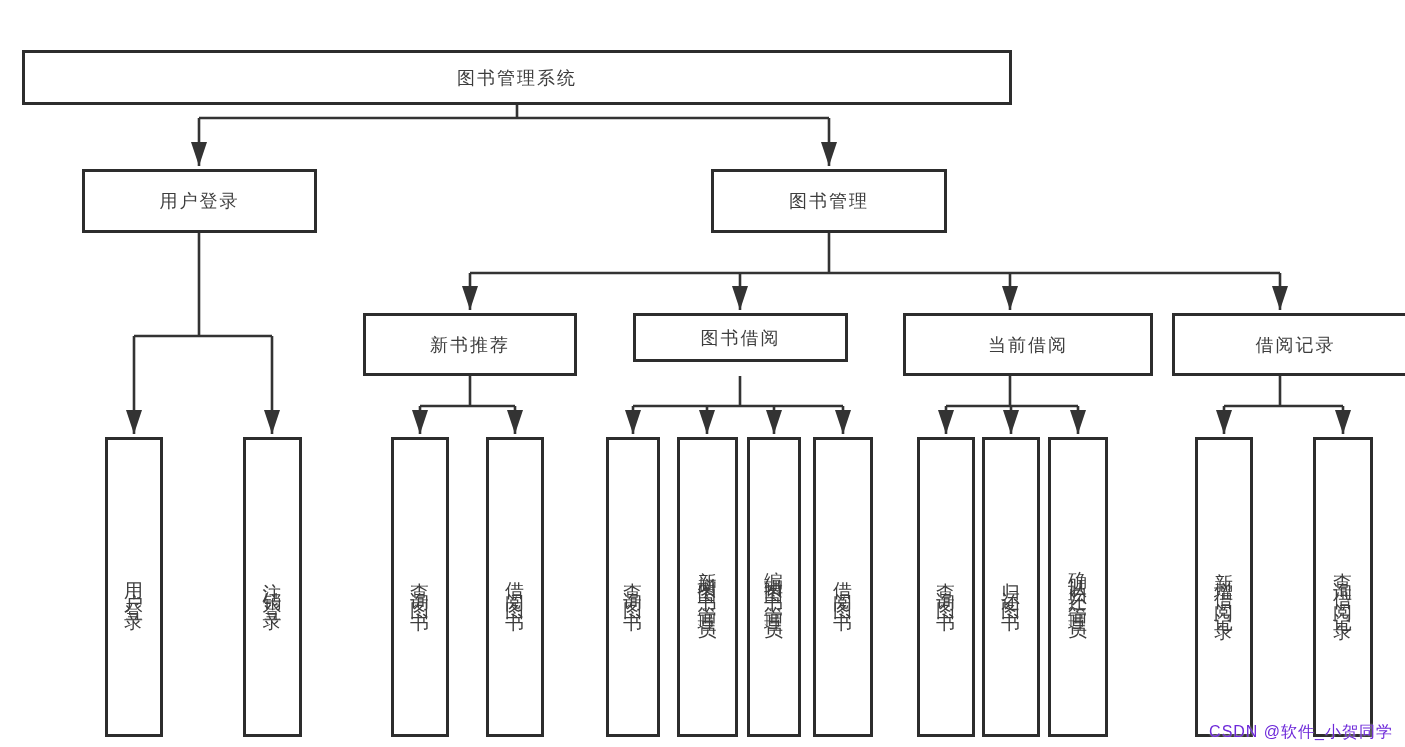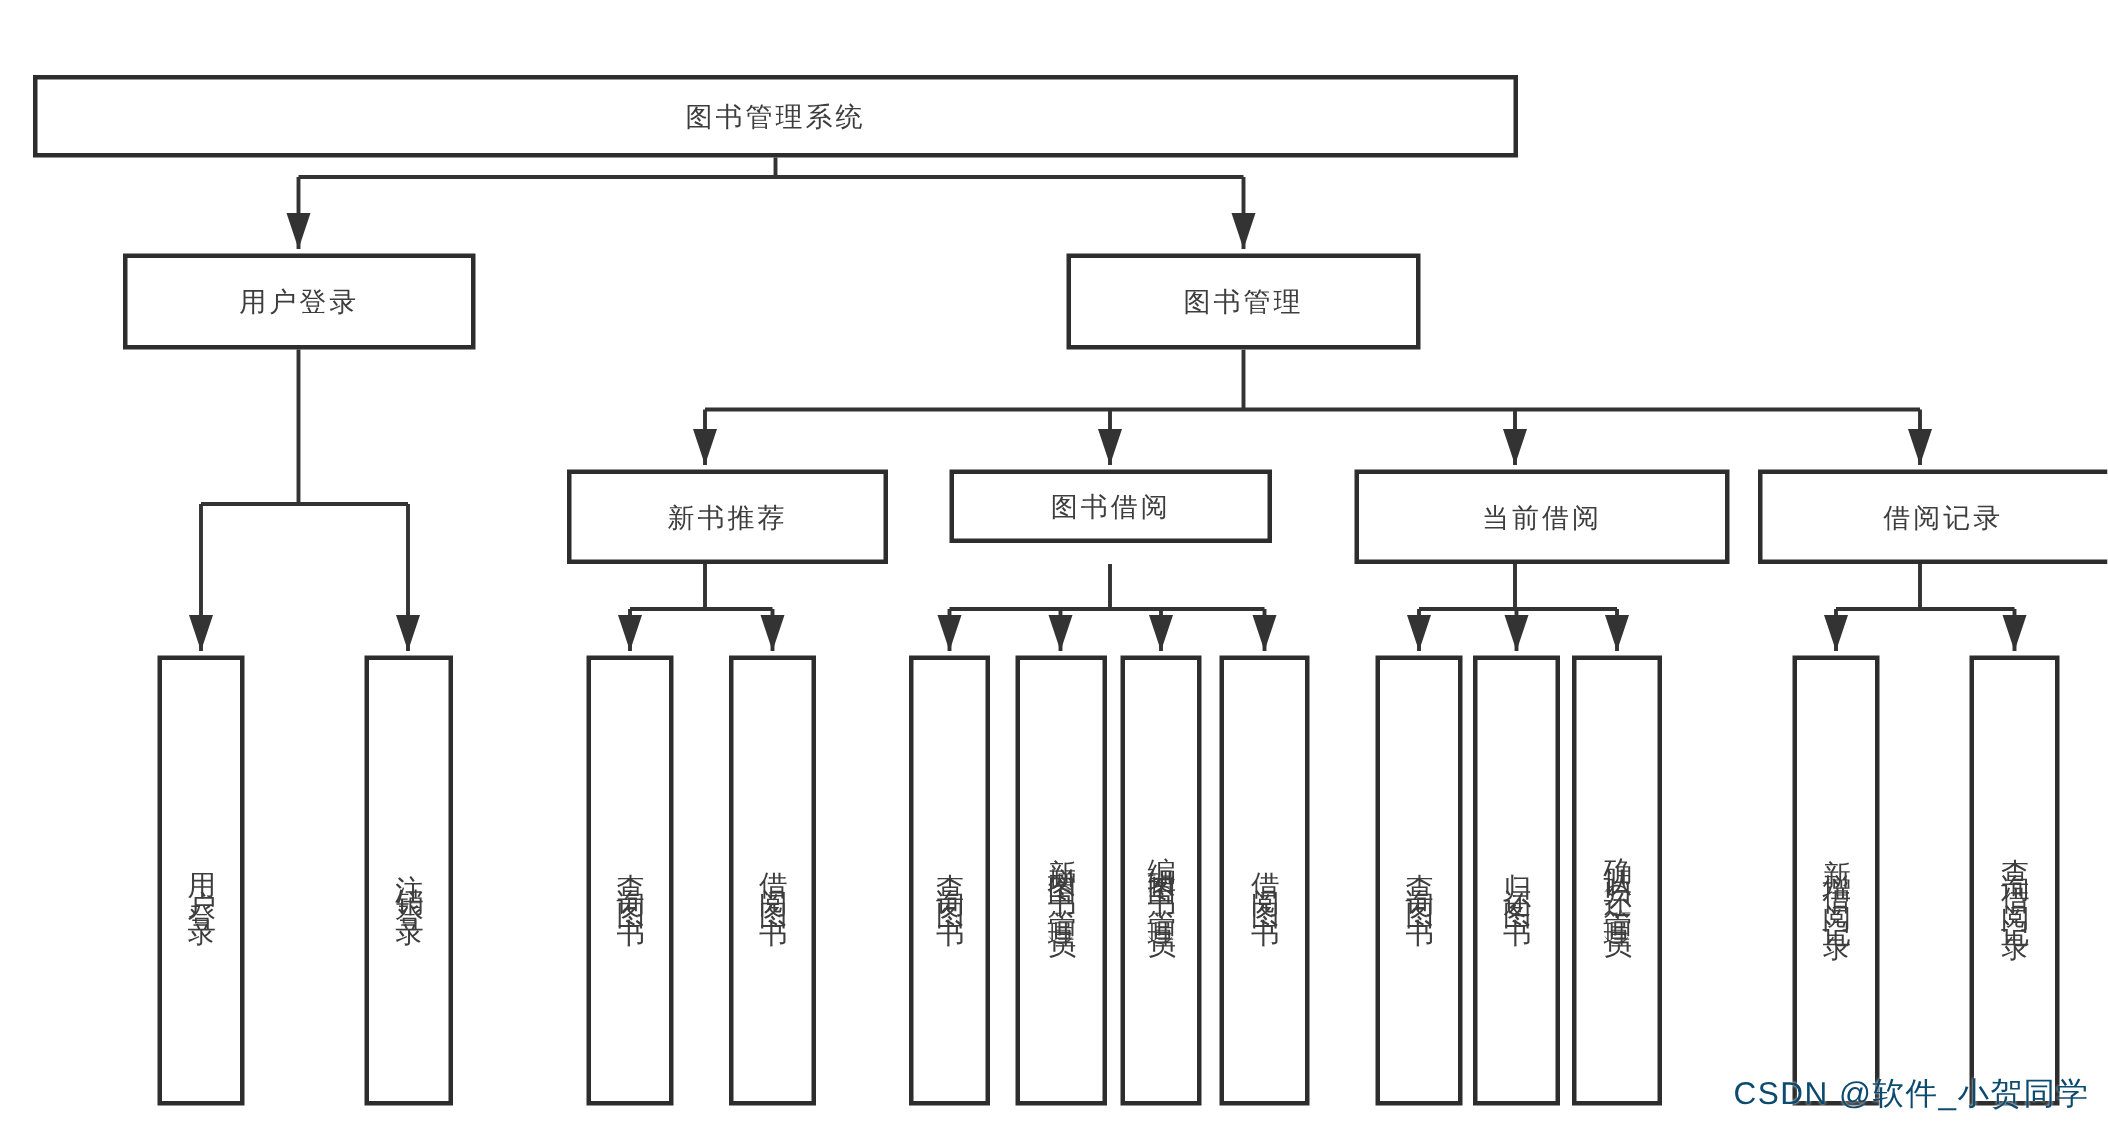--- a/index.html
+++ b/index.html
@@ -52,22 +52,22 @@
     color: #3d3d3d;
     font-size: 19px;
     letter-spacing: 10px;
     line-height: 1;
     white-space: nowrap;
   }
   #watermark {
     position: absolute;
     right: 12px;
     bottom: 4px;
-    color: #0c4a6e;
-    font-size: 21px;
+    color: #6d28d9;
+    font-size: 16px;
     letter-spacing: 1px;
     text-shadow: 0 0 2px #ffffff;
     white-space: nowrap;
   }
 </style>
 </head>
 <body>
 
 <div id="canvas">
 
@@ -119,21 +119,21 @@
     <span>图书管理系统</span>
   </div>
 
   <div class="hbox" style="left:82px; top:169px; width:235px; height:64px;">
     <span>用户登录</span>
   </div>
   <div class="hbox" style="left:711px; top:169px; width:236px; height:64px;">
     <span>图书管理</span>
   </div>
 
-  <div class="hbox" style="left:378px; top:313px; width:214px; height:63px;">
+  <div class="hbox" style="left:363px; top:313px; width:214px; height:63px;">
     <span>新书推荐</span>
   </div>
   <div class="hbox" style="left:633px; top:313px; width:215px; height:49px;text-align:right;">
     <span>图书借阅</span>
   </div>
   <div class="hbox" style="left:903px; top:313px; width:250px; height:63px;">
     <span>当前借阅</span>
   </div>
   <div class="hbox" style="left:1172px; top:313px; width:247px; height:63px;">
     <span>借阅记录</span>

